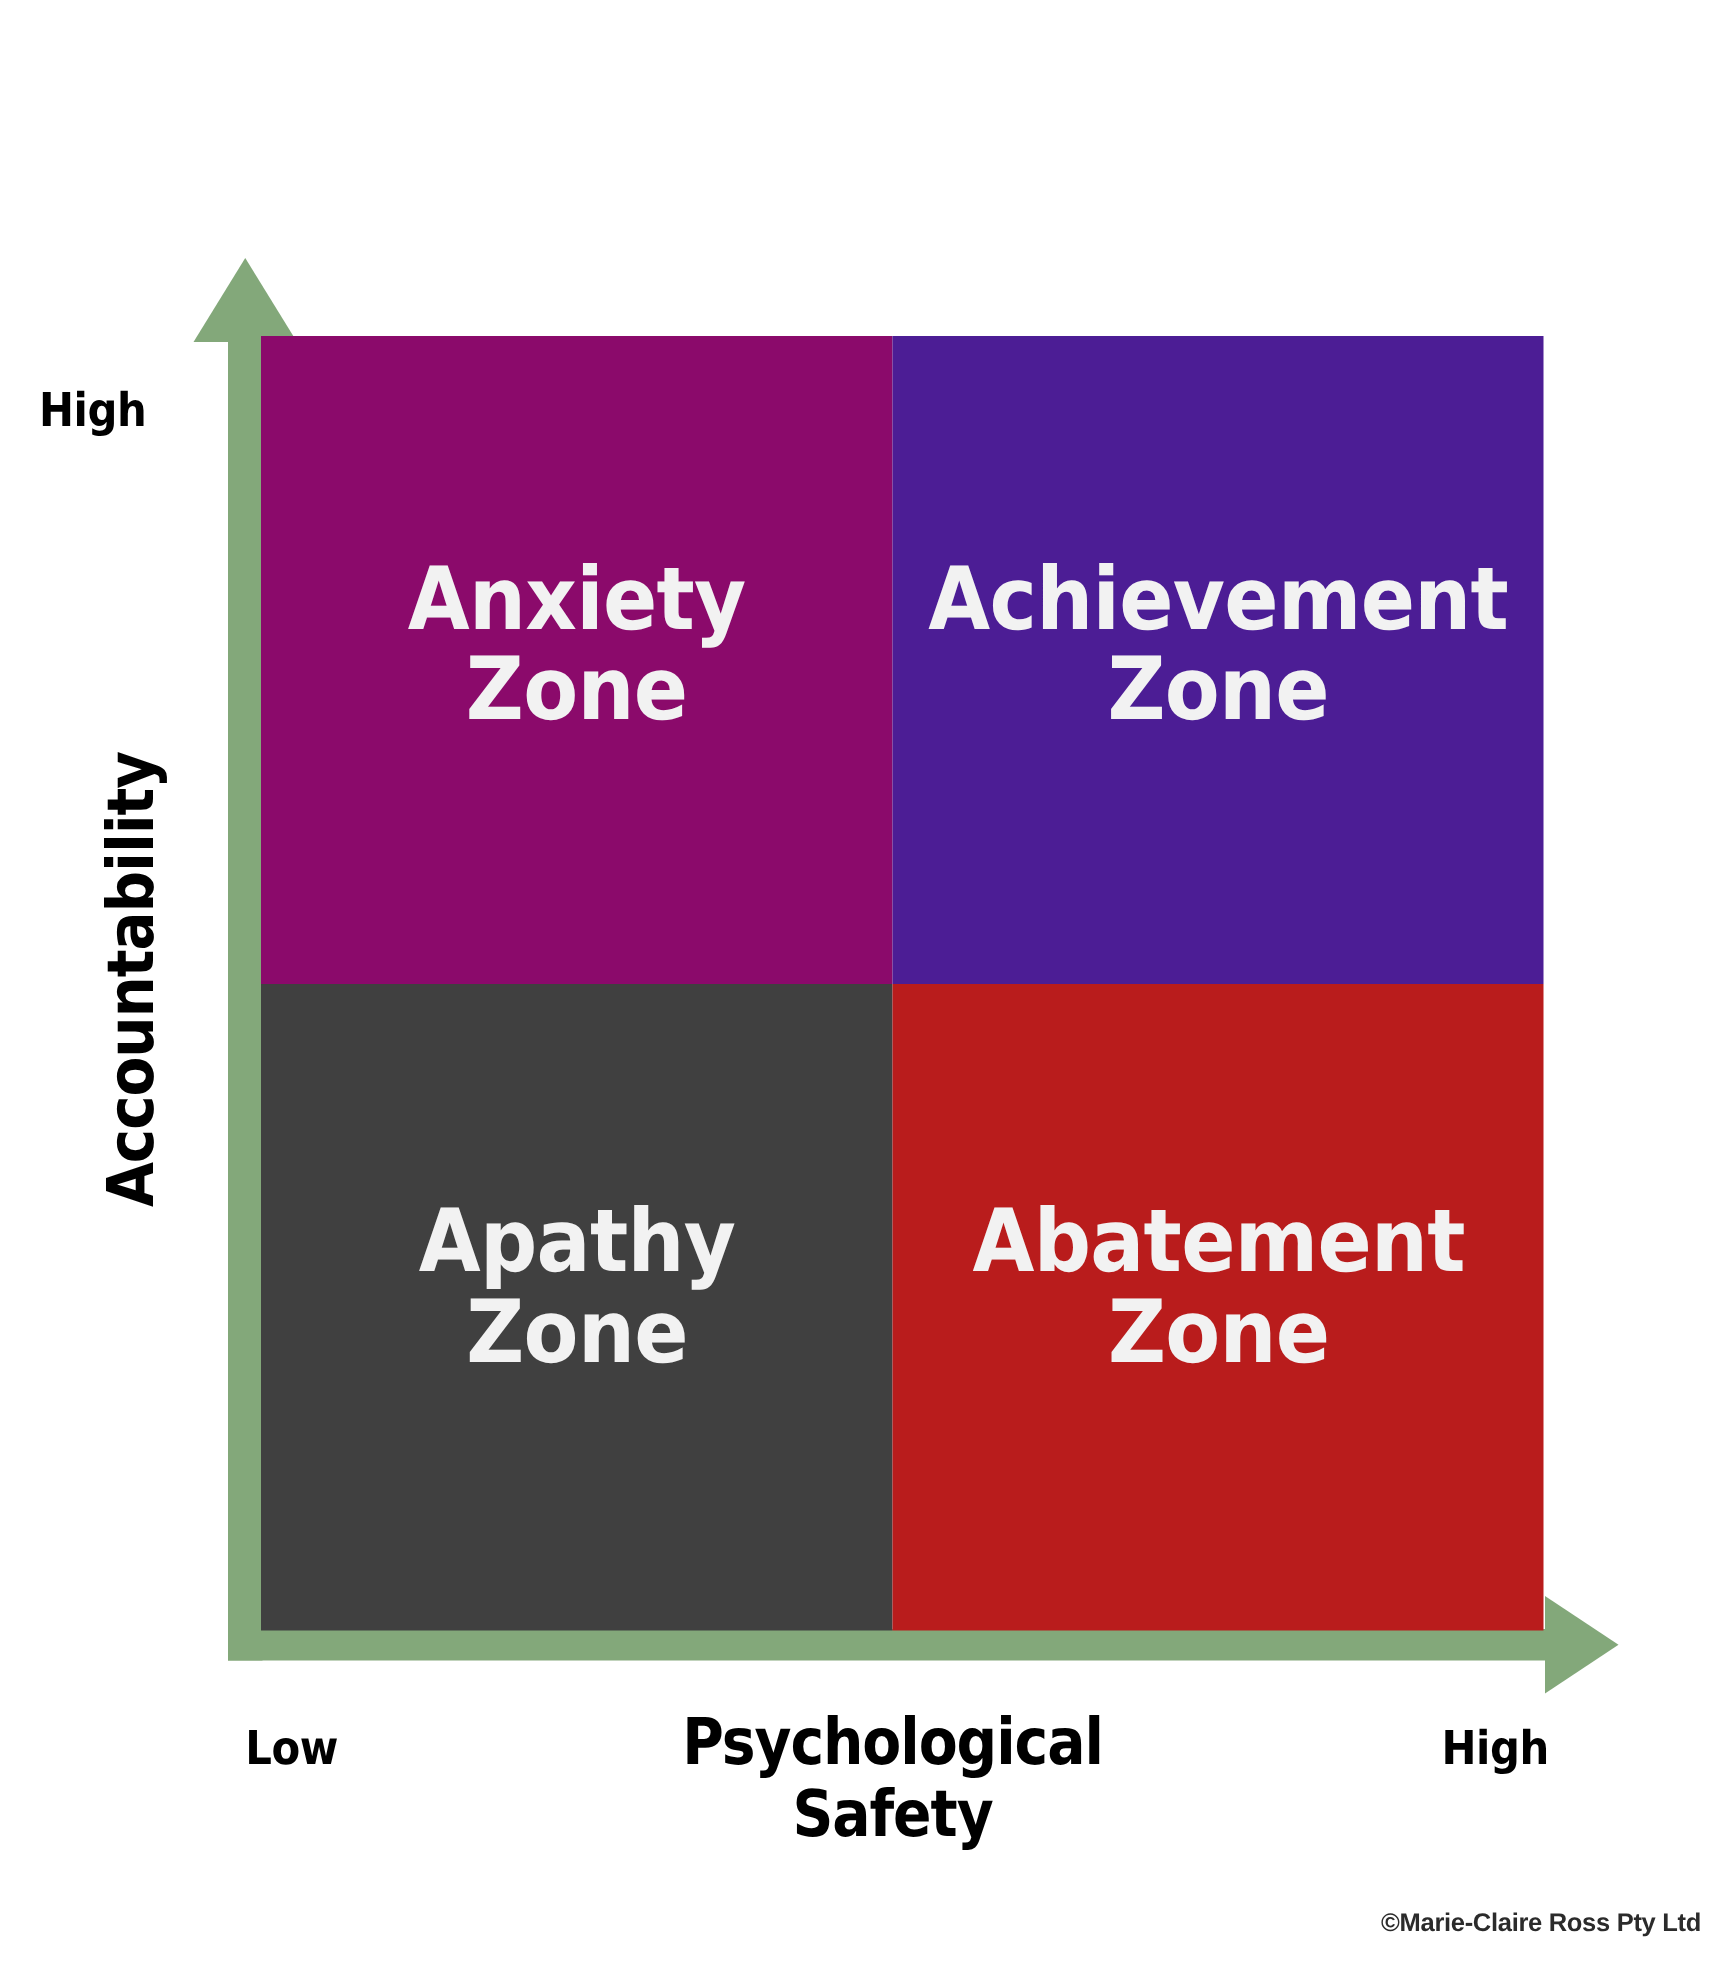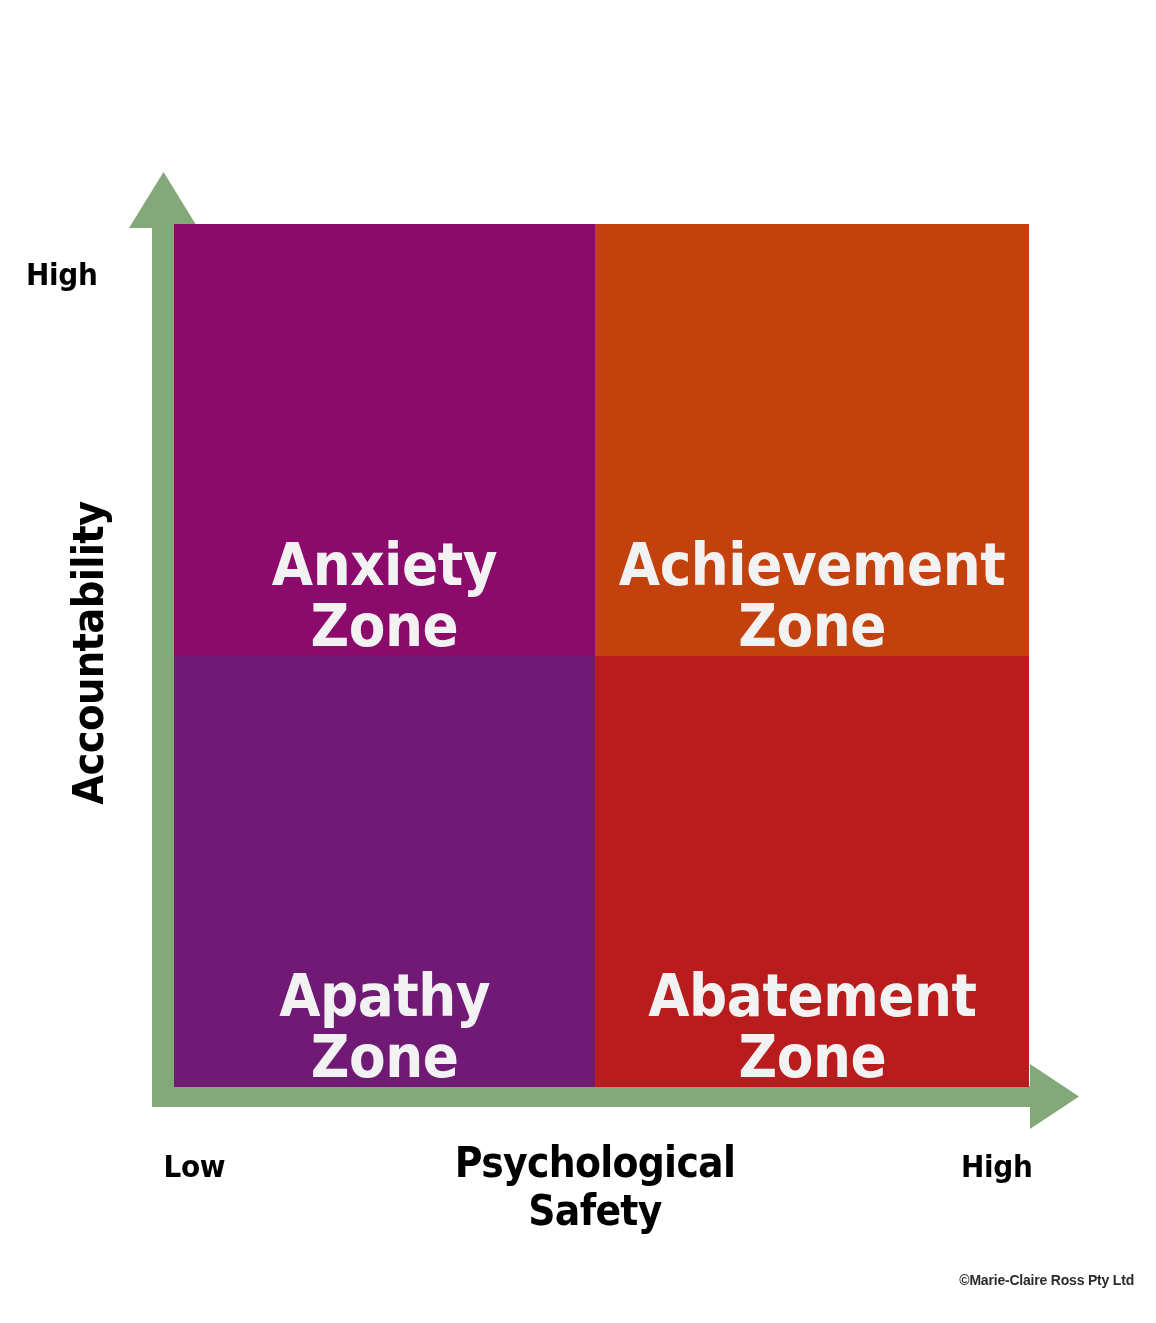--- a/index.html
+++ b/index.html
@@ -42,38 +42,38 @@
     height: 863px;
     display: grid;
     grid-template-columns: 421px 434px;
     grid-template-rows: 432px 431px;
     column-gap: 0;
     row-gap: 0;
   }
   .quadrant {
     position: relative;
     display: flex;
-    align-items: flex-end;
+    align-items: center;
     justify-content: center;
     box-sizing: border-box;
   }
   .quadrant-label {
     color: #f2f2f2;
     font-family: "DejaVu Sans", "Liberation Sans", sans-serif;
     font-weight: bold;
     font-size: 58px;
     line-height: 1.04;
     letter-spacing: -0.5px;
     text-align: center;
     white-space: pre-line;
     transform: scaleX(0.92);
   }
   #quadrant-anxiety   { background: #8b0a6b; }
-  #quadrant-achievement { background: #c2410c; }
-  #quadrant-apathy    { background: #701a75; }
+  #quadrant-achievement { background: #4c1d95; }
+  #quadrant-apathy    { background: #404040; }
   #quadrant-abatement { background: #b91c1c; }
 
   #quadrant-anxiety .quadrant-label   { margin-top: -22px; }
   #quadrant-achievement .quadrant-label { margin-top: -22px; }
   #quadrant-apathy .quadrant-label    { margin-top: -28px; }
   #quadrant-abatement .quadrant-label { margin-top: -28px; }
 
   
   .axis-tick-label {
     position: absolute;
@@ -131,21 +131,21 @@
     transform-origin: center center;
   }
 
   #copyright-notice {
     position: absolute;
     right: 22px;
     top: 1272px;
     color: #2b2b2b;
     font-family: "Liberation Sans", "DejaVu Sans", sans-serif;
     font-weight: bold;
-    font-size: 14px;
+    font-size: 17px;
     letter-spacing: -0.2px;
     white-space: nowrap;
   }
 </style>
 </head>
 <body>
 
 <div id="matrix-figure">
 
   <svg id="axis-arrows" viewBox="0 0 1156 1323" width="1156" height="1323" aria-hidden="true">

